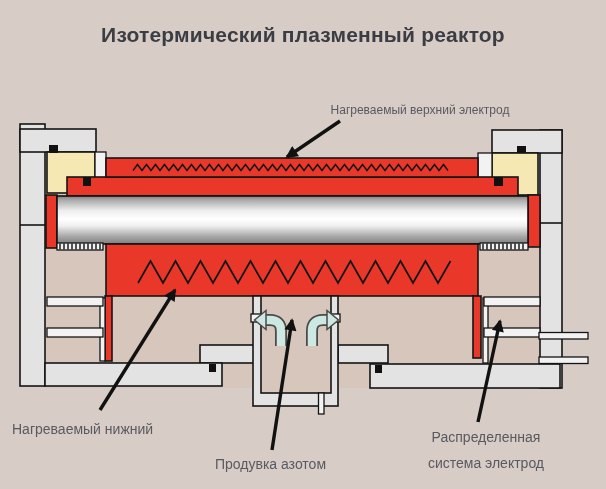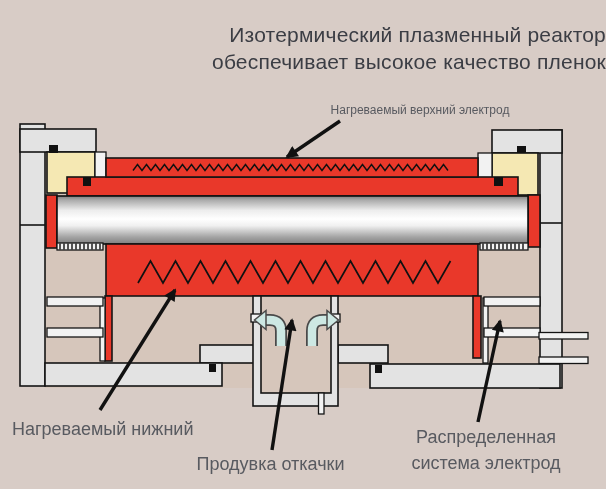--- a/index.html
+++ b/index.html
@@ -20,24 +20,24 @@
   .zz2{fill:none;stroke:#111;stroke-width:1.7;}
   .inner{fill:var(--chamber-interior,#d6c6bb);stroke:none;}
   .cav{fill:var(--chamber-interior,#d6c6bb);stroke:var(--outline,#141414);stroke-width:1.6;}
   .ln{fill:none;stroke:var(--outline,#141414);stroke-width:1.6;}
   .flow-under{fill:none;stroke:#4a4a4a;stroke-width:12;}
   .flow-over{fill:none;stroke:var(--gas-arrow-blue,#cde8e3);stroke-width:8.5;}
   .flow-head{fill:var(--gas-arrow-blue,#cde8e3);stroke:#4a4a4a;stroke-width:1.5;}
   .pl{fill:none;stroke:#111;stroke-width:3.4;}
   .title{
     position:absolute;top:21px;left:0;right:0;margin:0;
-    text-align:right;font-size:21px;font-weight:normal;line-height:27px;
+    text-align:center;font-size:21px;font-weight:bold;line-height:27px;
     letter-spacing:.2px;color:var(--title-text,#3b3d44);
   }
-  .lbl{position:absolute;color:var(--label-text,#585a60);font-size:18px;line-height:27px;}
+  .lbl{position:absolute;color:var(--label-text,#585a60);font-size:14px;line-height:27px;}
   .lbl-top{left:250px;top:97px;width:340px;text-align:center;font-size:12px;}
   .lbl-bl{left:12px;top:416px;}
   .lbl-n{left:178px;top:451px;width:185px;text-align:center;}
   .lbl-p{left:396px;top:424px;width:180px;text-align:center;line-height:26px;}
 </style>
 </head>
 <body>
 
 <div class="page">
 
@@ -149,29 +149,28 @@
     </g>
 
     <path class="pl" marker-end="url(#ah)" d="M340,121 L287,157"></path>
     <path class="pl" marker-end="url(#ah)" d="M100,410 L175,290"></path>
     <path class="pl" marker-end="url(#ah)" d="M272,450 L292,320"></path>
     <path class="pl" marker-end="url(#ah)" d="M478,422 L500,321"></path>
   </svg>
 
   <h1 class="title">
     <span>Изотермический плазменный реактор</span><br>
-    <span>обеспечивает высокое качество пленок</span>
   </h1>
 
   <div class="lbl lbl-top">Нагреваемый верхний электрод</div>
 
   <div class="lbl lbl-bl">
     <span>Нагреваемый нижний</span><br>
   </div>
 
-  <div class="lbl lbl-n">Продувка откачки</div>
+  <div class="lbl lbl-n">Продувка азотом</div>
 
   <div class="lbl lbl-p">
     <span>Распределенная</span><br>
     <span>система электрод</span>
   </div>
 
 </div>
 
 </body></html>

